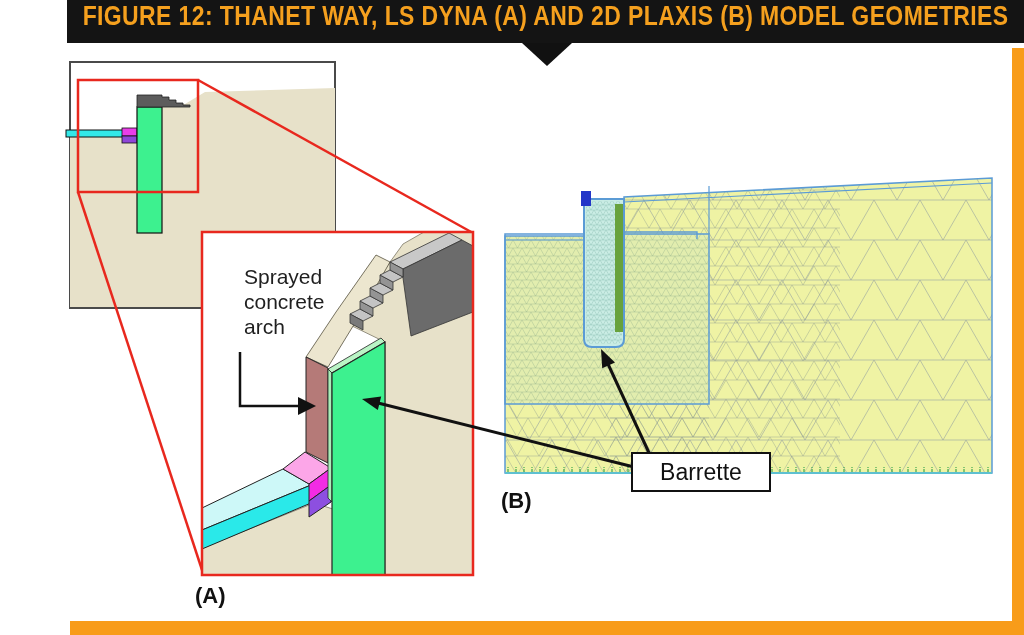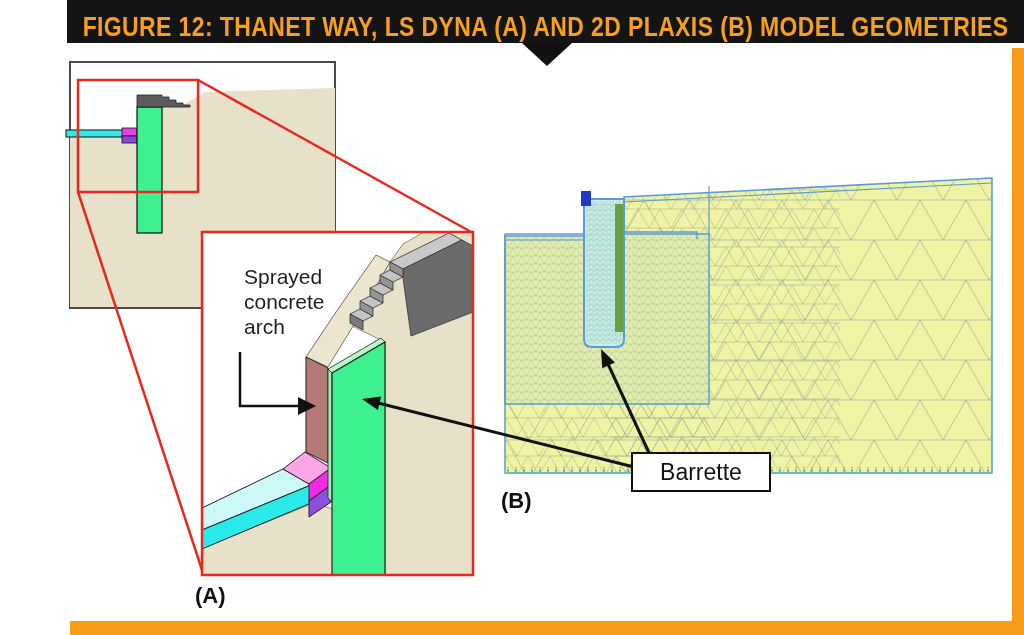--- a/index.html
+++ b/index.html
@@ -1,20 +1,20 @@
 <!DOCTYPE html>
 <html><head>
 <meta charset="utf-8">
 <style>
   html,body{margin:0;padding:0;}
   body{width:1024px;height:635px;position:relative;background:#ffffff;overflow:hidden;
        font-family:"Liberation Sans",sans-serif;}
   #canvas{position:absolute;left:0;top:0;}
   .hdr{position:absolute;left:67px;top:0;width:957px;height:43px;background:#141414;
-       display:flex;align-items:flex-end;justify-content:center;}
+       display:flex;align-items:flex-start;justify-content:center;}
   .hdr-title{color:#F5A01E;font-weight:bold;font-size:28px;letter-spacing:.5px;white-space:nowrap;
        transform:scaleX(.82);transform-origin:50% 50%;}
   .bar-right{position:absolute;left:1012px;top:48px;width:12px;height:587px;background:#F89C1A;}
   .bar-bottom{position:absolute;left:70px;top:621px;width:954px;height:14px;background:#F89C1A;}
   .arch-note{position:absolute;left:222px;top:264px;font-size:21px;line-height:25px;color:#1f1f1f;}
   .arch-note span{display:block;margin-left:22px;}
   .barrette-box{position:absolute;left:631px;top:452px;width:140px;height:40px;background:#ffffff;
        border:2px solid #111;box-sizing:border-box;display:flex;align-items:center;justify-content:center;
        font-size:23px;color:#111;}
   .lbl{position:absolute;font-weight:bold;font-size:22px;color:#111;}

